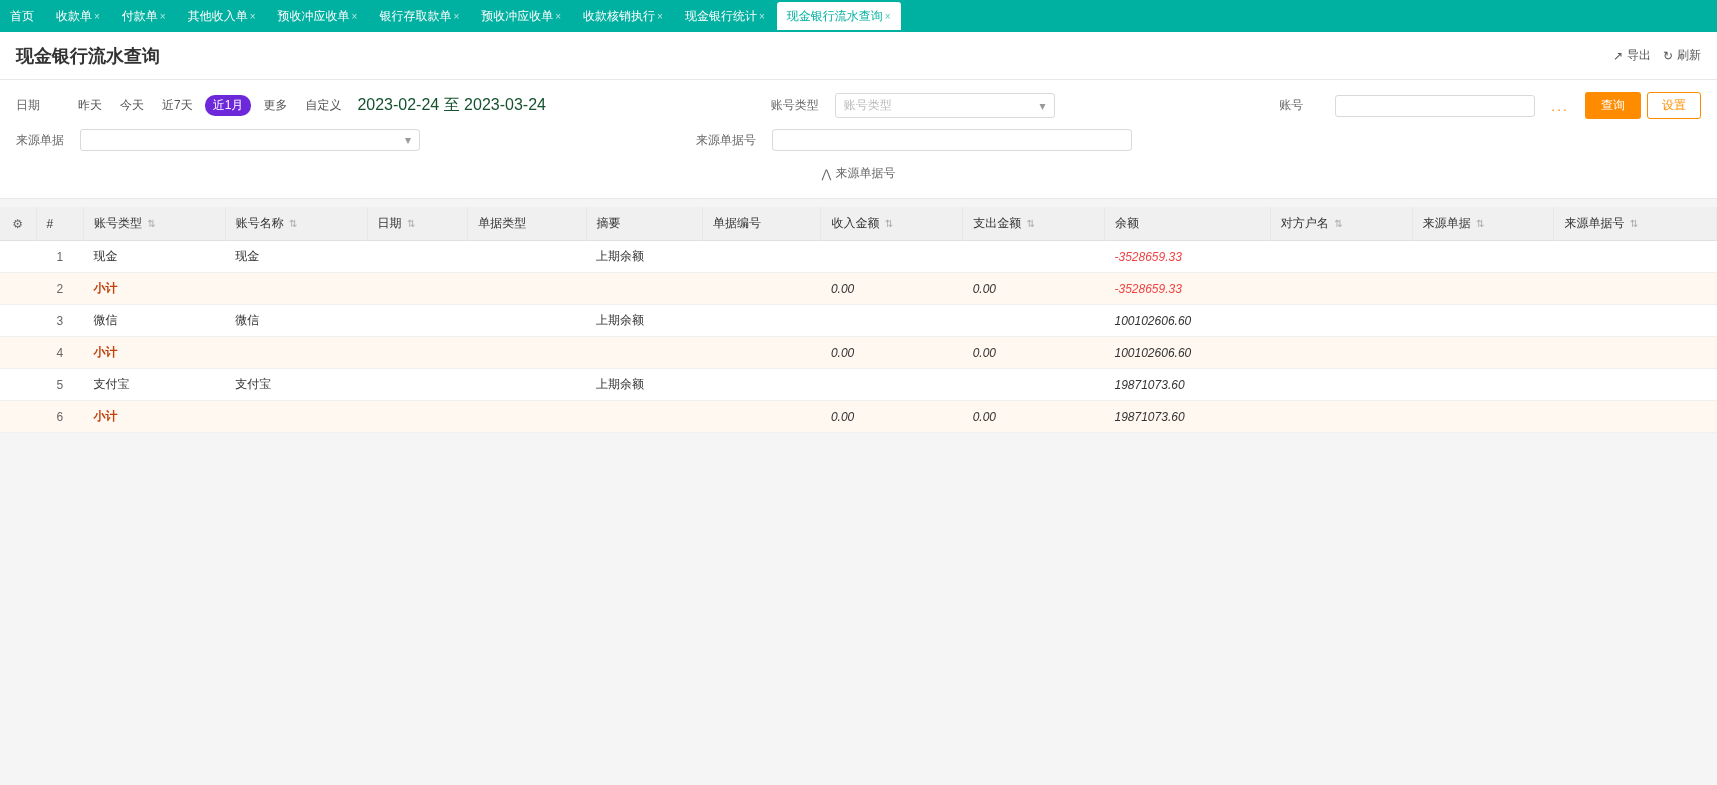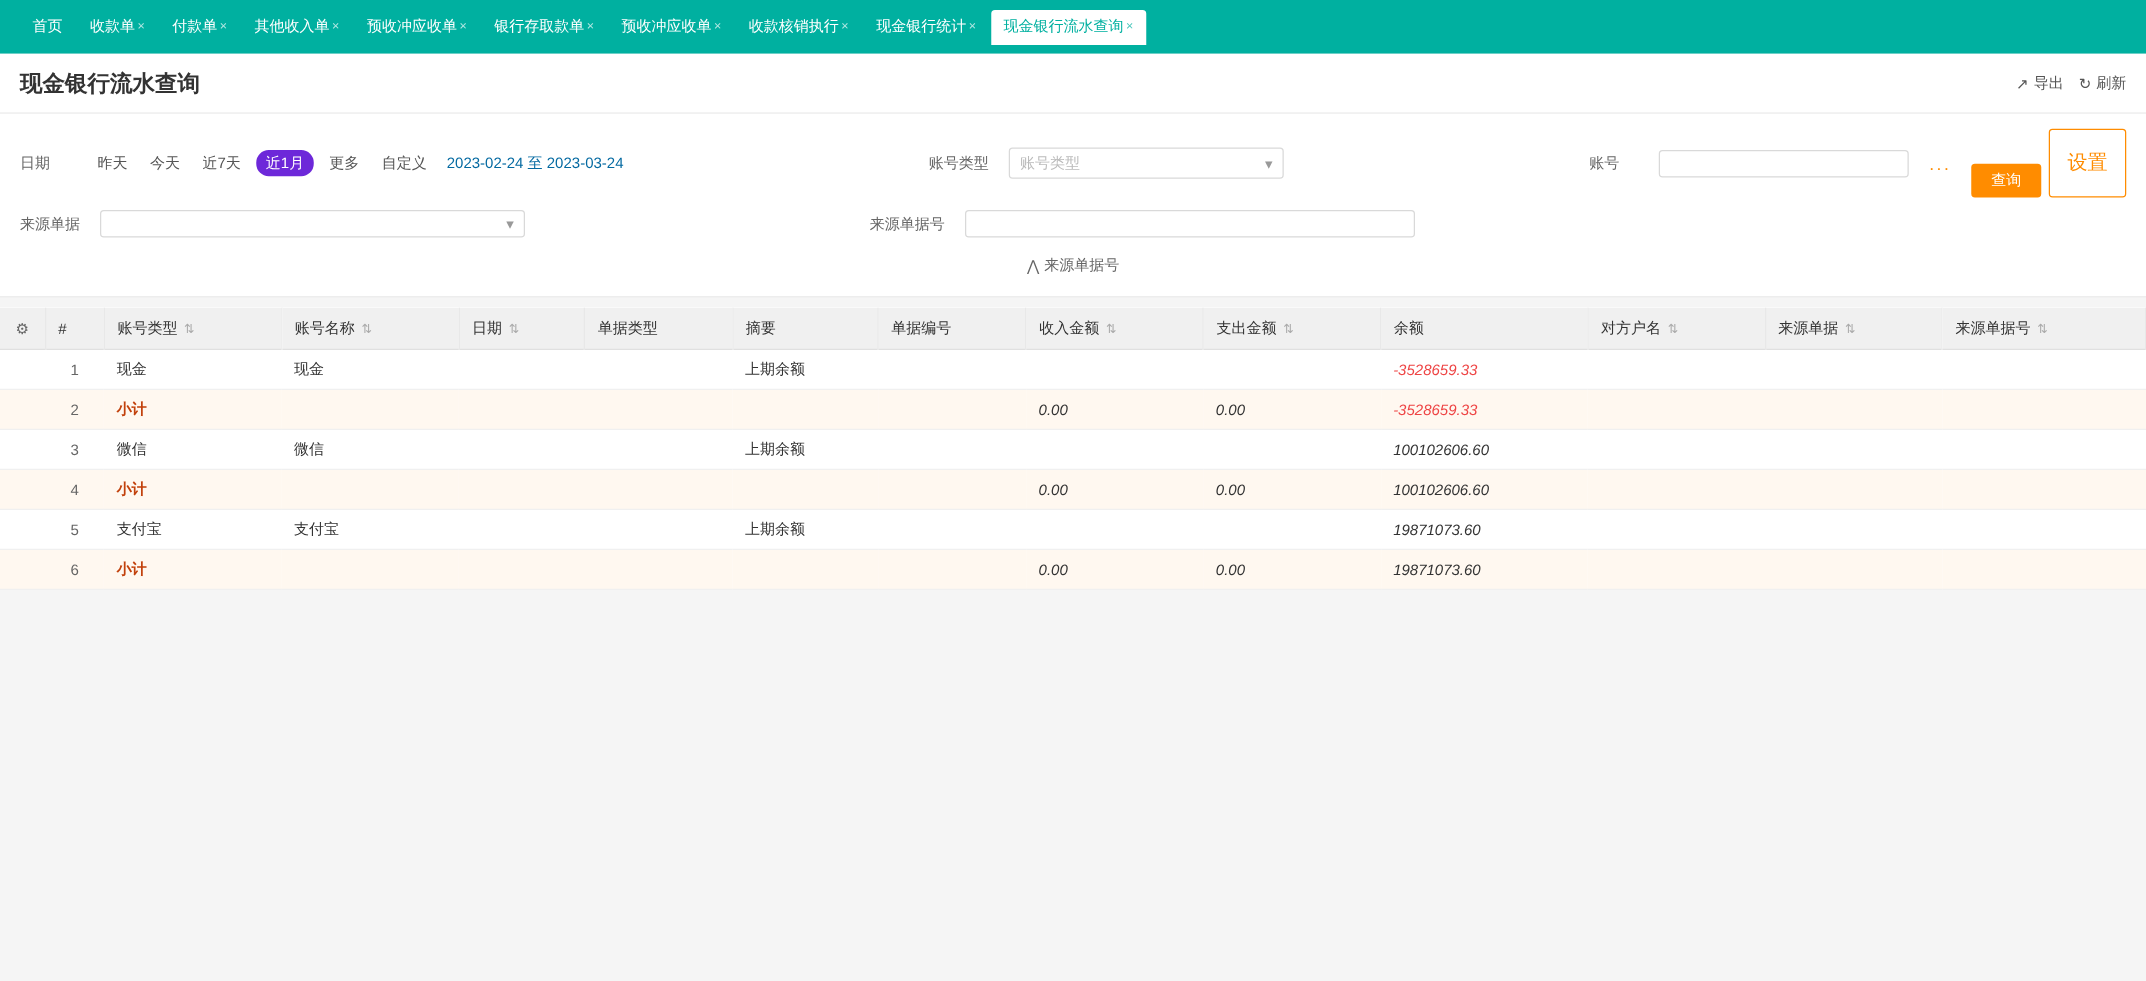--- a/index.html
+++ b/index.html
@@ -3,22 +3,22 @@
   <meta charset="utf-8">
   <style>
     * { box-sizing: border-box; margin: 0; padding: 0; }
     body { font-family: 'Microsoft YaHei', Arial, sans-serif; font-size: 12px; background: #f5f5f5; color: #333; }
 
     
     .top-nav {
       background: #00b0a0;
       display: flex;
       align-items: center;
-      height: 43px;
-      padding: 0 16px;
+      height: 32px;
+      padding: 0 0;
       gap: 2px;
       overflow: hidden;
     }
     .nav-tab {
       display: flex;
       align-items: center;
       height: 28px;
       padding: 0 10px;
       color: #fff;
       cursor: pointer;
@@ -102,22 +102,22 @@
       color: #555;
       font-size: 12px;
     }
     .date-btn.active {
       background: #6d28d9;
       color: #fff;
       border-radius: 10px;
       padding: 2px 8px;
     }
     .date-range {
-      color: #0369a1;
-      font-size: 12px;
+      color: #14532d;
+      font-size: 16px;
       margin-left: 4px;
     }
     .filter-select {
       display: flex;
       align-items: center;
       border: 1px solid #d9d9d9;
       border-radius: 3px;
       padding: 3px 8px;
       min-width: 200px;
       cursor: pointer;
@@ -155,23 +155,23 @@
       border-radius: 3px;
       padding: 5px 16px;
       cursor: pointer;
       font-size: 12px;
     }
     .btn-settings {
       background: #fff;
       color: #ff8c00;
       border: 1px solid #ff8c00;
       border-radius: 3px;
-      padding: 16px 14px;
-      cursor: pointer;
-      font-size: 16px;
+      padding: 4px 14px;
+      cursor: pointer;
+      font-size: 12px;
     }
     .action-col {
       display: flex;
       flex-direction: row;
       gap: 6px;
       align-items: flex-end;
     }
     .collapse-row {
       display: flex;
       justify-content: center;

